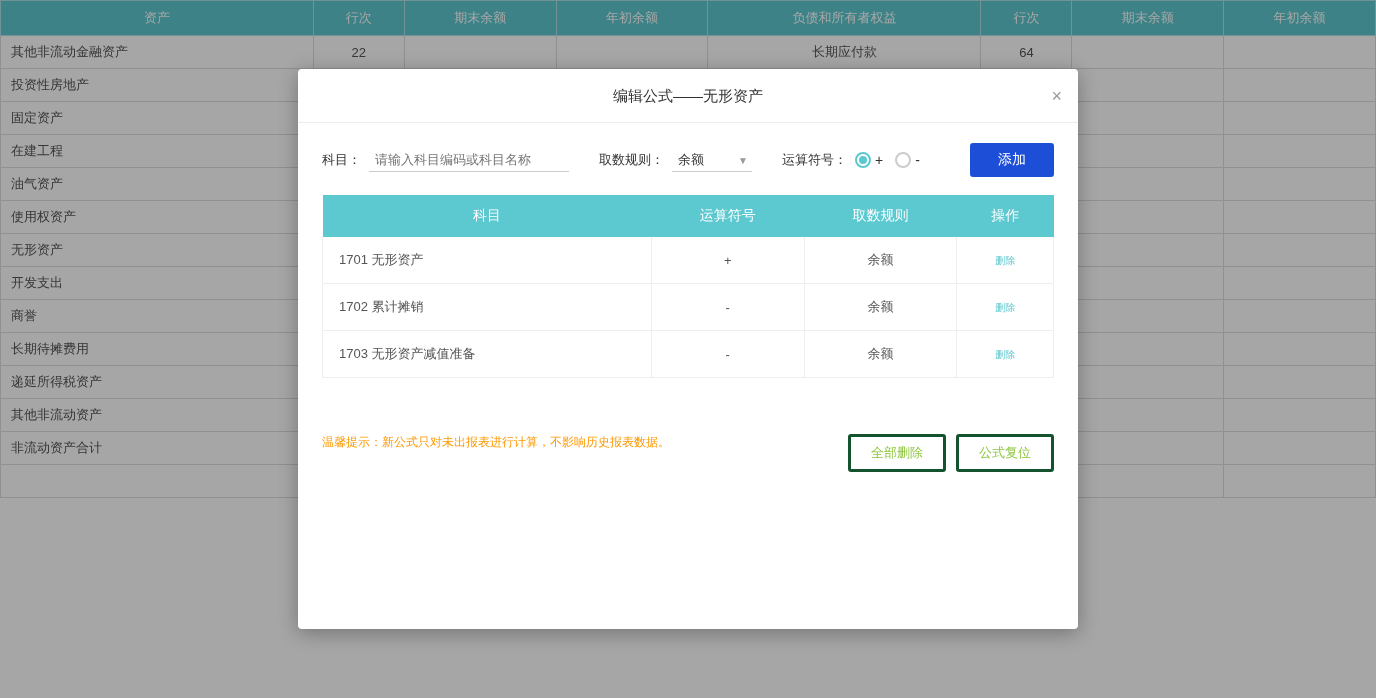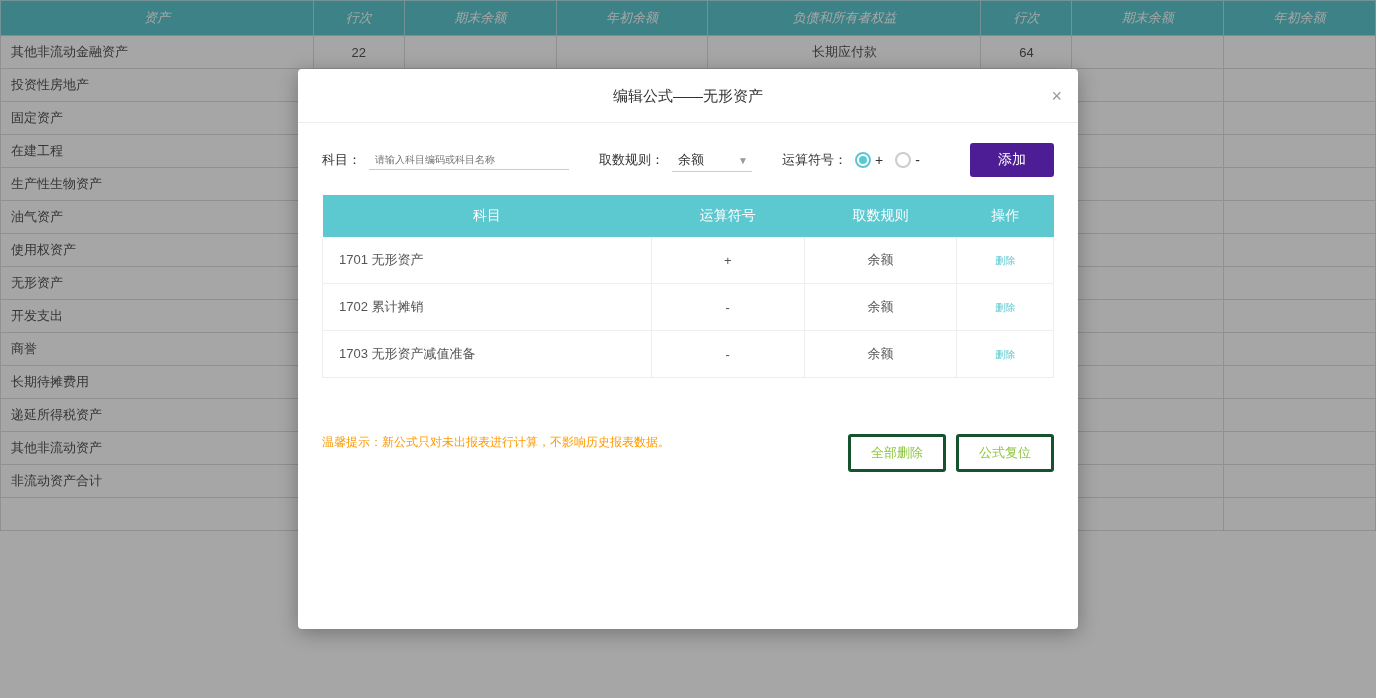--- a/index.html
+++ b/index.html
@@ -27,21 +27,20 @@
       font-size: 13px;
       color: #333;
     }
 
     .bg-table th {
       background: #5cc8d0;
       color: #fff;
       padding: 8px 6px;
       border: 1px solid #b0e0e6;
       font-weight: normal;
-      font-style: italic;
     }
 
     .bg-table td {
       padding: 7px 6px;
       border: 1px solid #ddd;
       text-align: center;
       color: #555;
     }
 
     .bg-table td:first-child {
@@ -115,21 +114,21 @@
       color: #333;
       margin-right: 8px;
       white-space: nowrap;
     }
 
     .form-input {
       border: none;
       border-bottom: 1px solid #ccc;
       padding: 4px 6px;
       width: 200px;
-      font-size: 10px;
+      font-size: 13px;
       color: #999;
       outline: none;
     }
 
     .form-section {
       display: flex;
       align-items: center;
       margin-left: 30px;
     }
 
@@ -202,21 +201,21 @@
       border-color: #ccc;
     }
 
     .radio-text {
       font-size: 14px;
       color: #333;
     }
 
     .add-btn {
       margin-left: auto;
-      background: #4c1d95;
+      background: #1d4ed8;
       color: #fff;
       border: none;
       padding: 8px 28px;
       font-size: 14px;
       border-radius: 3px;
       cursor: pointer;
     }
 
     
     .data-table {
@@ -342,30 +341,20 @@
         <td></td>
         <td></td>
         <td></td>
         <td></td>
         <td></td>
         <td></td>
         <td></td>
       </tr>
       <tr>
         <td>在建工程</td>
-        <td></td>
-        <td></td>
-        <td></td>
-        <td></td>
-        <td></td>
-        <td></td>
-        <td></td>
-      </tr>
-      <tr>
-        <td>生产性生物资产</td>
         <td></td>
         <td></td>
         <td></td>
         <td></td>
         <td></td>
         <td></td>
         <td></td>
       </tr>
       <tr>
         <td>油气资产</td>

